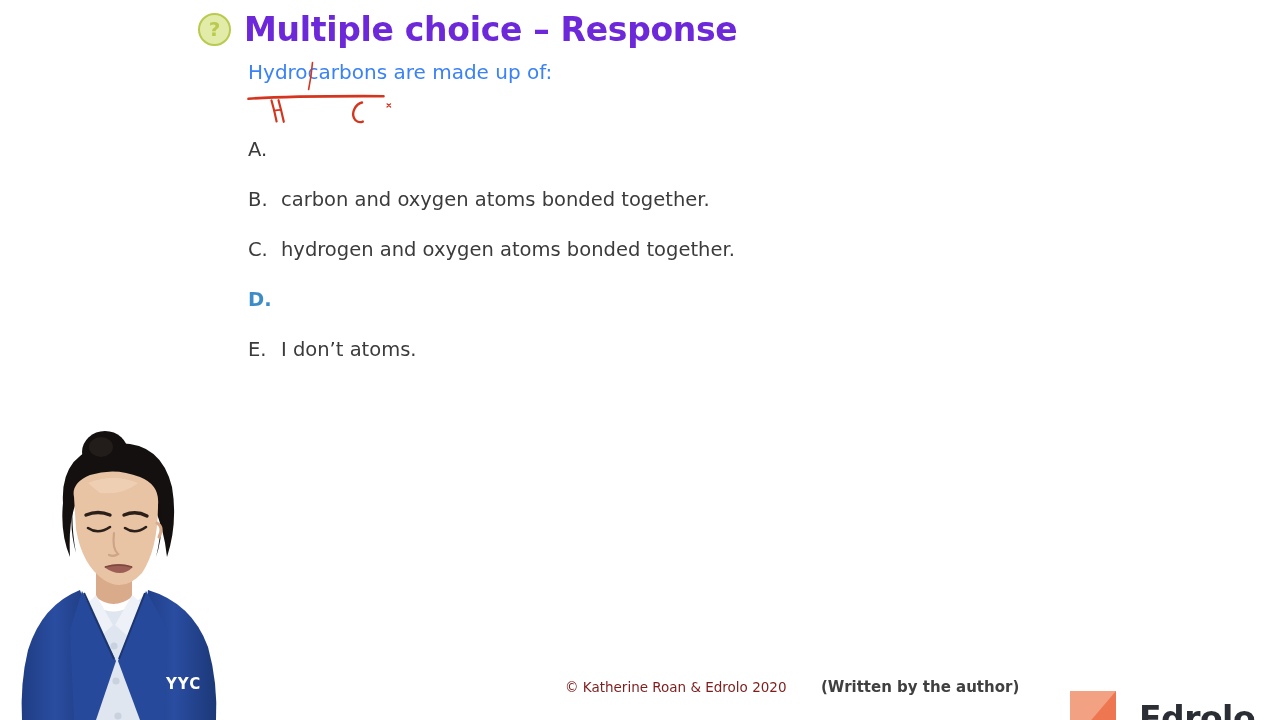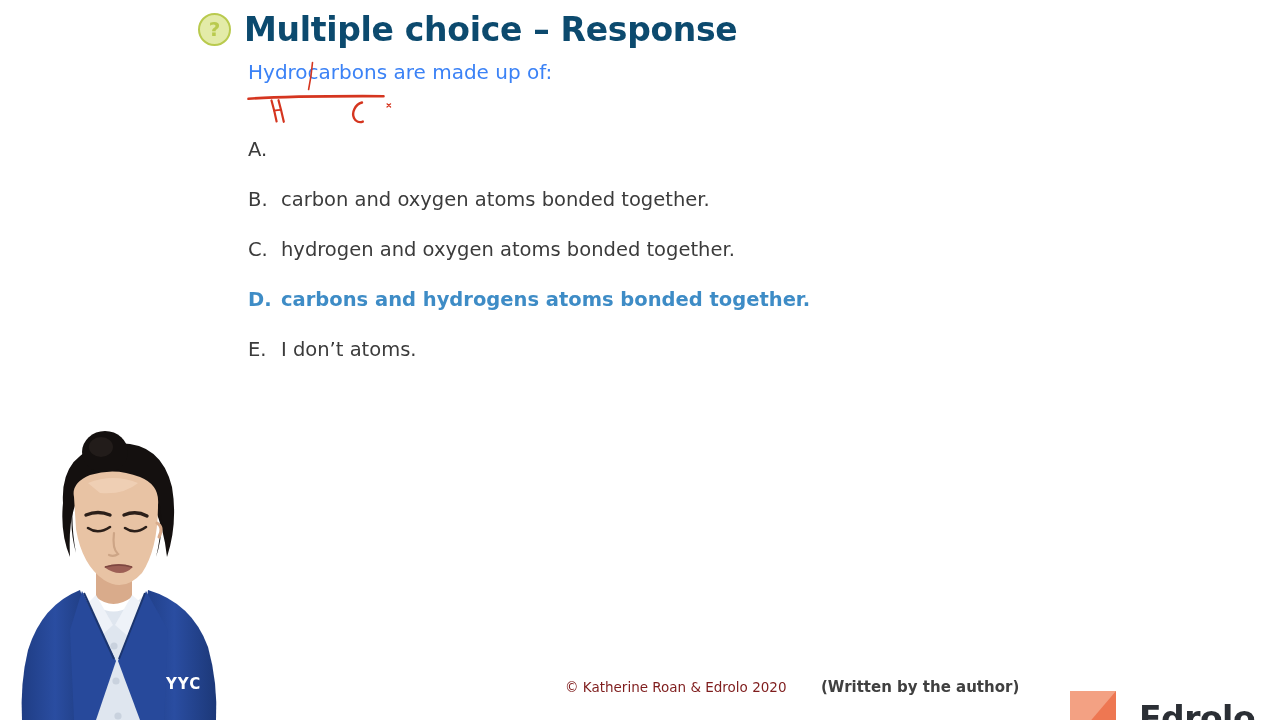--- a/index.html
+++ b/index.html
@@ -45,21 +45,21 @@
     font-size: 20px;
     font-weight: bold;
     color: #b9ca4e;
     line-height: 1;
     margin-top: -1px;
   }
   .slide-title {
     font-family: "DejaVu Sans", sans-serif;
     font-size: 33px;
     font-weight: bold;
-    color: #0c4a6e;
+    color: #6d28d9;
     letter-spacing: -0.3px;
     white-space: nowrap;
   }
 
   
   .stem {
     position: absolute;
     left: 248px;
     top: 60px;
     font-family: "DejaVu Sans", sans-serif;
@@ -196,21 +196,20 @@
     <div class="option">
       <span class="letter">B.</span>
       <span>carbon and oxygen atoms bonded together.</span>
     </div>
     <div class="option">
       <span class="letter">C.</span>
       <span>hydrogen and oxygen atoms bonded together.</span>
     </div>
     <div class="option correct">
       <span class="letter">D.</span>
-      <span>carbons and hydrogens atoms bonded together.</span>
     </div>
     <div class="option">
       <span class="letter">E.</span>
       <span>I don’t atoms.</span>
     </div>
   </div>
 
   <div class="copyright">© Katherine Roan &amp; Edrolo 2020</div>
   <div class="author-note">(Written by the author)</div>
 

